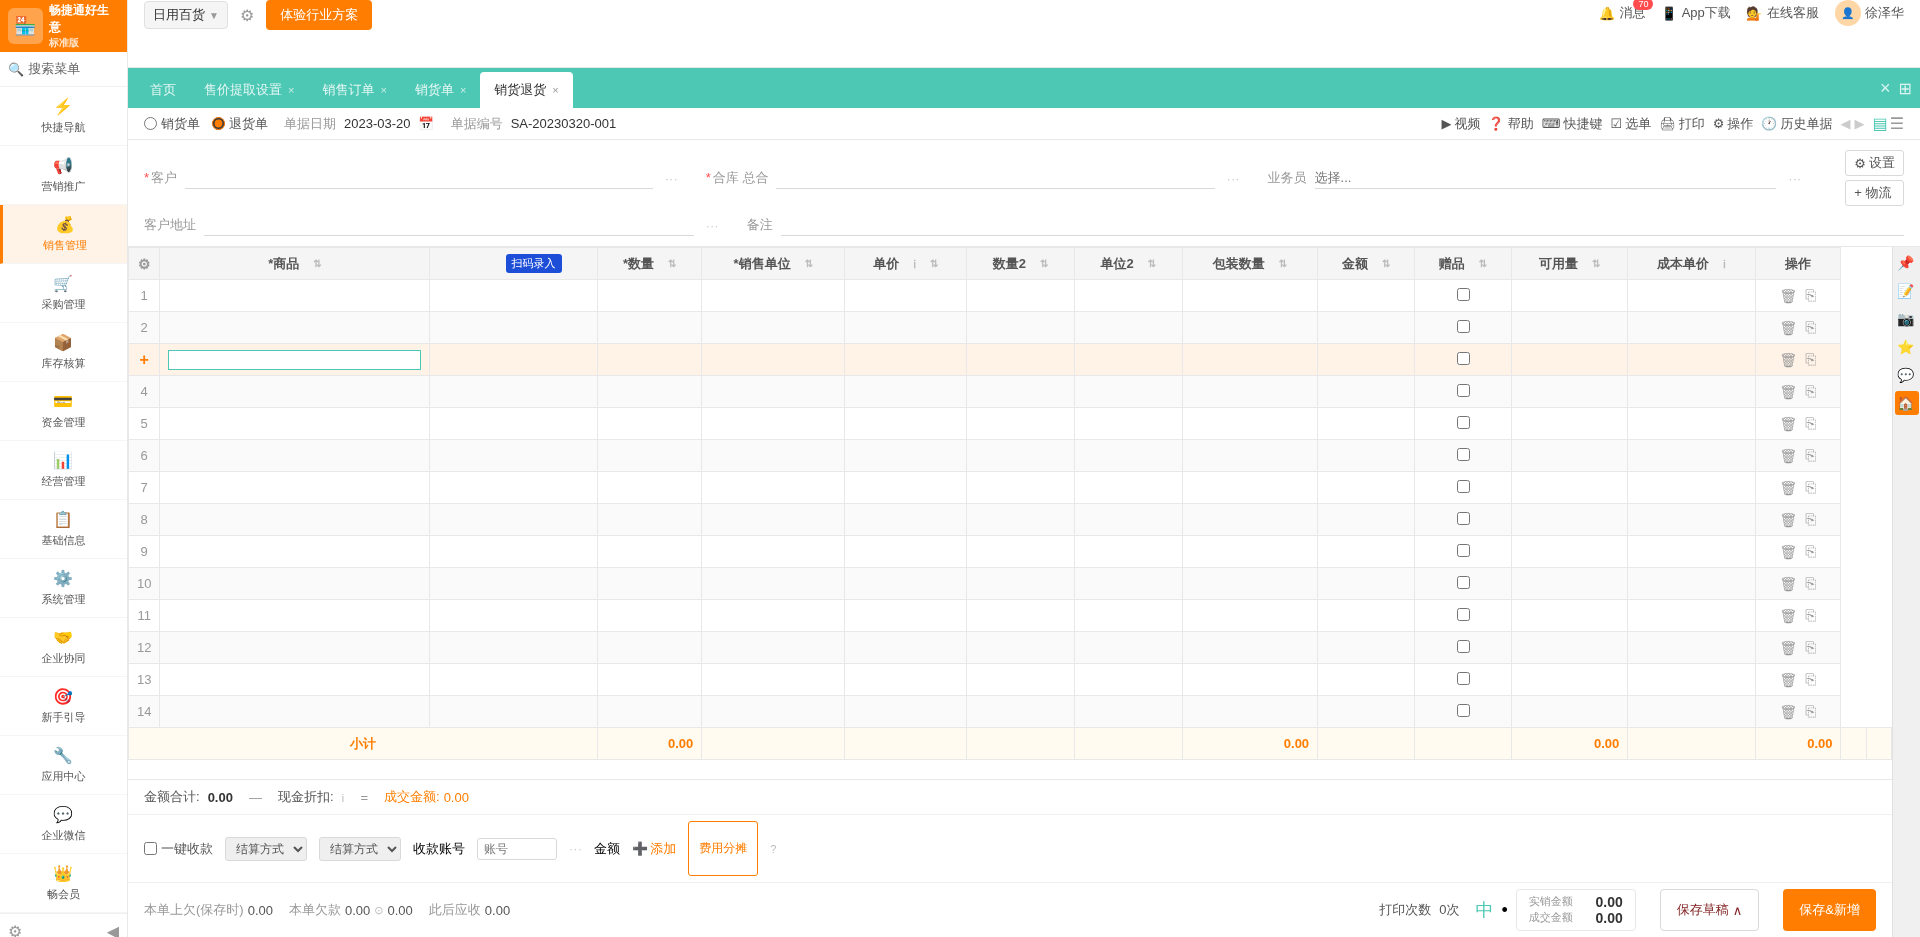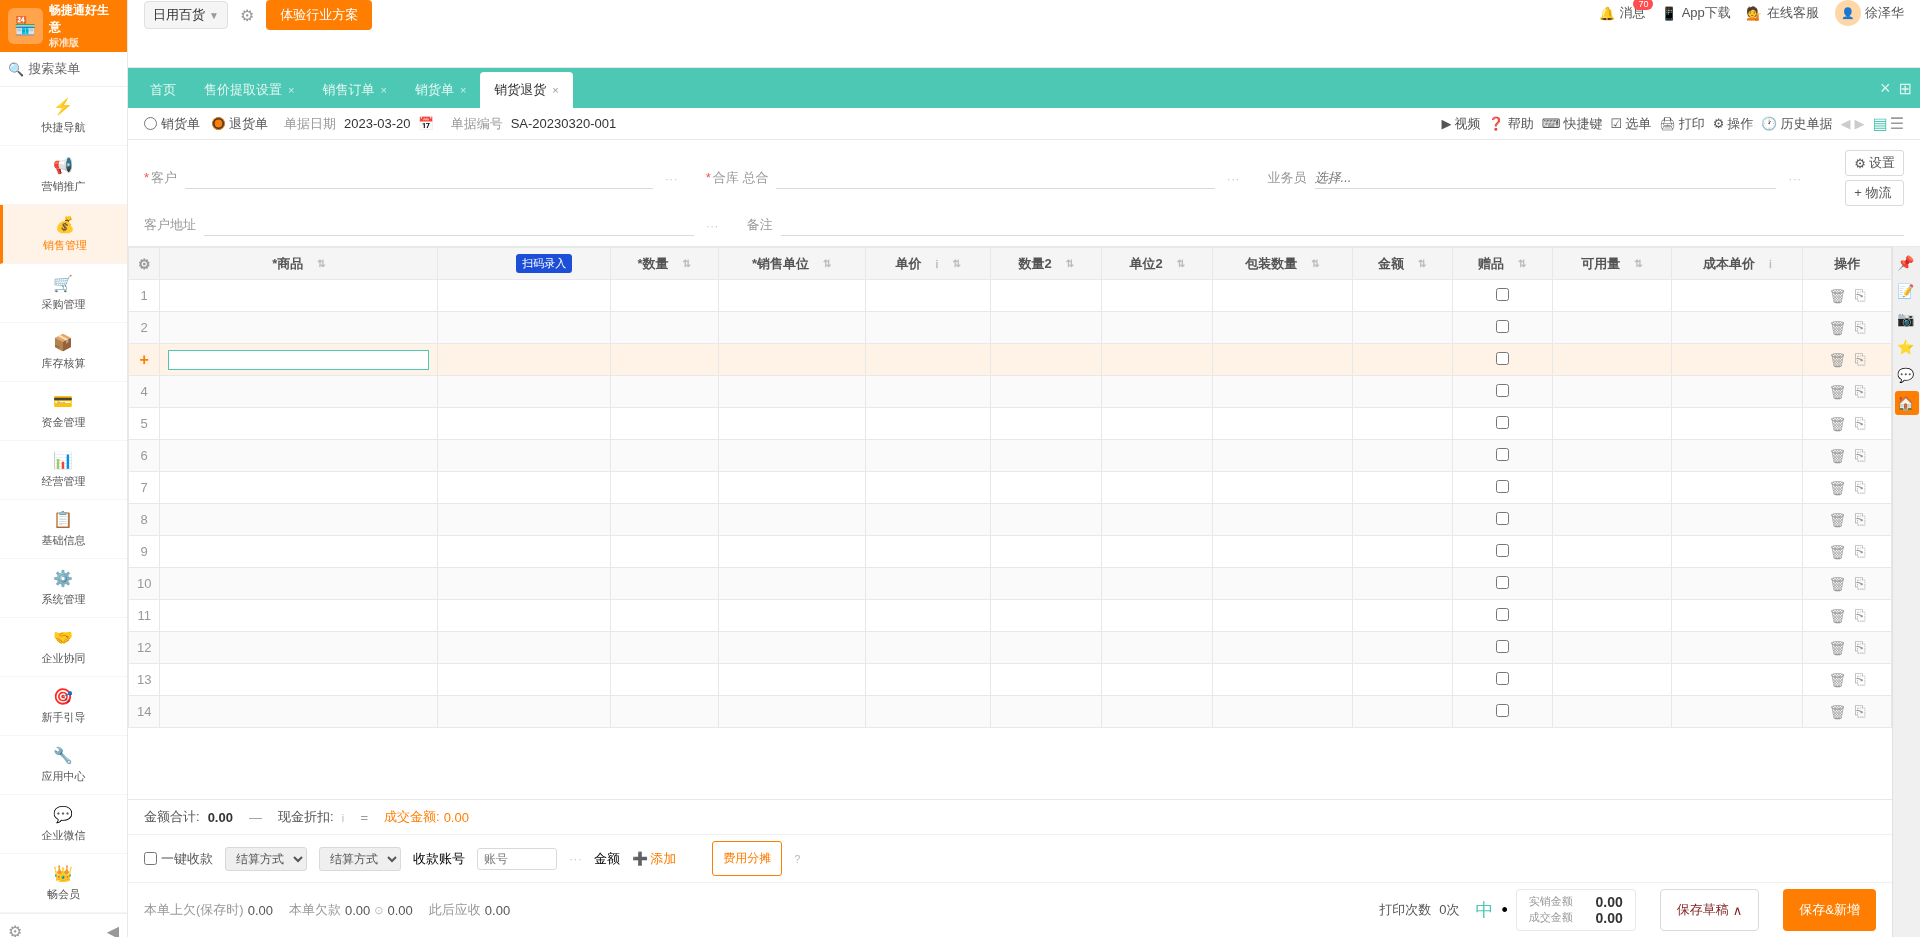--- a/index.html
+++ b/index.html
@@ -54,21 +54,21 @@
     .doc-info { display: flex; align-items: center; gap: 8px; color: #555; }
     .doc-info-label { color: #999; }
     .doc-info-value { color: #333; }
 
     
     .form-area { background: #fff; padding: 10px 16px; border-bottom: 1px solid #e8e8e8; display: flex; flex-direction: column; gap: 8px; flex-shrink: 0; }
     .form-row { display: flex; align-items: center; gap: 24px; }
     .form-field { display: flex; align-items: center; gap: 8px; flex: 1; }
     .form-field-label { color: #999; white-space: nowrap; }
     .form-field-label.required::before { content: '*'; color: #ff4d4f; margin-right: 2px; }
-    .form-field-input { flex: 1; border: none; border-bottom: 1px solid #d9d9d9; padding: 3px 0; color: #701a75; outline: none; min-width: 0; font-style: italic; }
+    .form-field-input { flex: 1; border: none; border-bottom: 1px solid #d9d9d9; padding: 3px 0; color: #701a75; outline: none; min-width: 0; }
     .form-field-dots { color: #ccc; cursor: pointer; padding: 0 4px; }
     .side-buttons { display: flex; flex-direction: column; gap: 4px; margin-left: 16px; }
     .side-btn { border: 1px solid #d9d9d9; border-radius: 3px; padding: 3px 8px; cursor: pointer; color: #555; font-size: 12px; background: #fff; display: flex; align-items: center; gap: 3px; }
 
     
     .table-area { flex: 1; overflow: auto; background: #fff; }
     .data-table { width: 100%; border-collapse: collapse; font-size: 12px; }
     .data-table th { background: #f5f5f5; padding: 6px 8px; border: 1px solid #e8e8e8; color: #555; white-space: nowrap; position: sticky; top: 0; z-index: 1; }
     .data-table td { padding: 4px 8px; border: 1px solid #e8e8e8; color: #333; height: 32px; }
     .data-table tr:nth-child(even) { background: #fafafa; }
@@ -94,21 +94,21 @@
     .footer-amount-value { color: #333; font-weight: bold; }
     .footer-dash { color: #999; }
     .footer-equal { color: #999; }
     .footer-transaction { display: flex; align-items: center; gap: 4px; color: #ff7d00; }
     .footer-payment { padding: 6px 16px; display: flex; align-items: center; gap: 12px; border-bottom: 1px solid #f0f0f0; }
     .footer-checkbox { display: flex; align-items: center; gap: 4px; color: #555; }
     .footer-select { border: 1px solid #d9d9d9; border-radius: 3px; padding: 3px 6px; color: #555; font-size: 12px; }
     .footer-input { border: 1px solid #d9d9d9; border-radius: 3px; padding: 3px 6px; color: #555; font-size: 12px; width: 80px; }
     .footer-dots { color: #ccc; cursor: pointer; }
     .footer-add-btn { background: none; border: none; color: #ff7d00; cursor: pointer; display: flex; align-items: center; gap: 2px; font-size: 12px; }
-    .footer-tab-btn { background: #fff; border: 1px solid #d9d9d9; border-radius: 3px; padding: 8px 10px; cursor: pointer; color: #555; font-size: 12px; margin-left: 24px; }
+    .footer-tab-btn { background: #fff; border: 1px solid #d9d9d9; border-radius: 3px; padding: 18px 10px; cursor: pointer; color: #555; font-size: 12px; }
     .footer-tab-btn.active { border-color: #ff7d00; color: #ff7d00; }
     .footer-bottom { padding: 6px 16px; display: flex; align-items: center; }
     .footer-stats { display: flex; align-items: center; gap: 16px; color: #555; font-size: 12px; flex: 1; }
     .footer-stat { display: flex; align-items: center; gap: 4px; }
     .footer-stat-label { color: #999; }
     .footer-print-info { display: flex; align-items: center; gap: 8px; color: #555; font-size: 12px; }
     .footer-right-btns { display: flex; gap: 24px; margin-left: auto; }
     .save-draft-btn { border: 1px solid #d9d9d9; background: #fff; border-radius: 4px; padding: 6px 16px; cursor: pointer; color: #7f1d1d; font-size: 13px; display: flex; align-items: center; gap: 4px; }
     .save-new-btn { background: #ff7d00; color: #fff; border: none; border-radius: 4px; padding: 6px 16px; cursor: pointer; font-size: 13px; display: flex; align-items: center; gap: 4px; }
     .amount-label { color: #999; font-size: 11px; }
@@ -735,20 +735,36 @@
                   <td></td>
                   <td class="checkbox-cell"><input type="checkbox" style=""></td>
                   <td></td>
                   <td></td>
                   <td>
                     <div class="table-actions">
                       <button class="table-action-btn">🗑</button>
                       <button class="table-action-btn">⎘</button>
                     </div>
                   </td>
+                </tr>
+                <tr class="summary-row">
+                  <td colspan="3" style="text-align: center;">小计</td>
+                  <td style="text-align: right;">0.00</td>
+                  <td></td>
+                  <td></td>
+                  <td></td>
+                  <td></td>
+                  <td style="text-align: right;">0.00</td>
+                  <td></td>
+                  <td></td>
+                  <td style="text-align: right;">0.00</td>
+                  <td></td>
+                  <td style="text-align: right;">0.00</td>
+                  <td></td>
+                  <td></td>
                 </tr>
               </tbody>
           </table>
         </div>
 
         <div class="footer">
           <div class="footer-top">
             <div class="footer-amount">
               <span>金额合计:</span>
               <span class="footer-amount-value">0.00</span>

